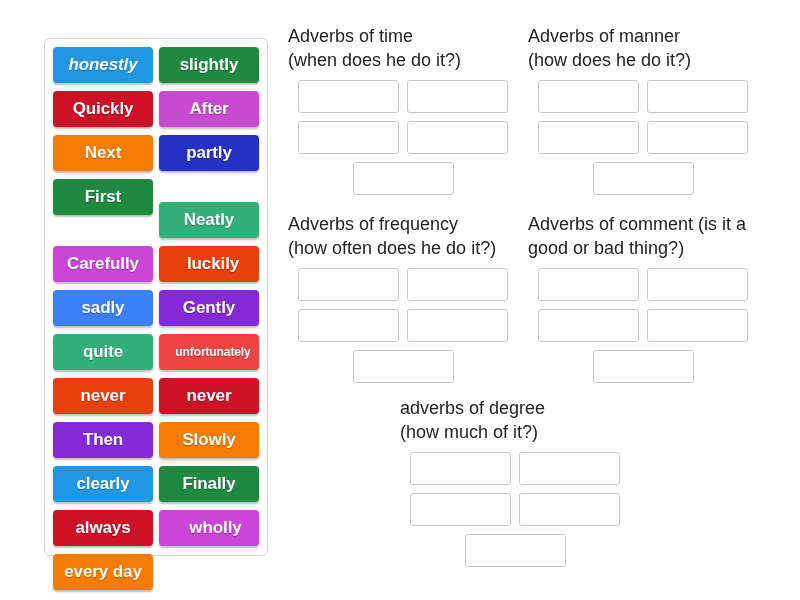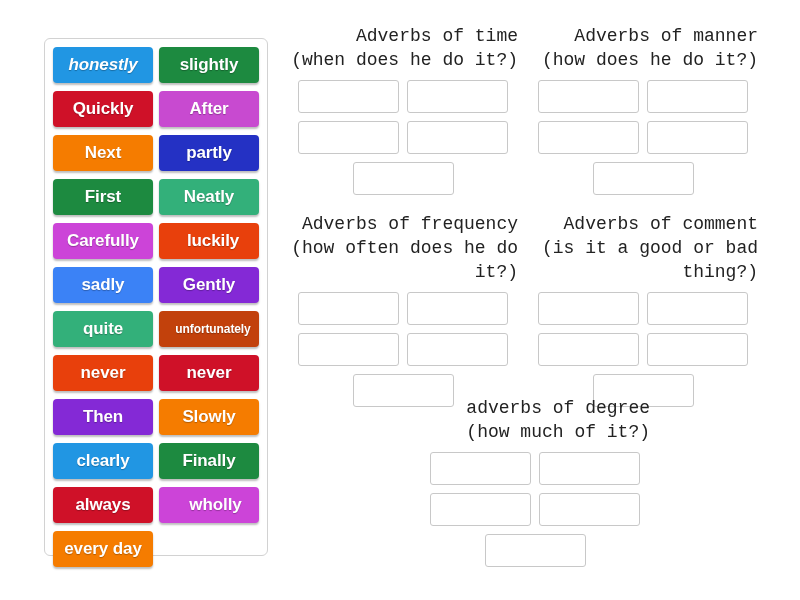--- a/index.html
+++ b/index.html
@@ -57,27 +57,26 @@
   }
   .tile-empty {
     height: 36px;
   }
 
   
   .category {
     position: absolute;
   }
   .category-title {
-    text-align: right;
+    text-align: left;
     font-size: 18px;
     color: #222222;
     line-height: 24px;
     margin-bottom: 8px;
     white-space: pre-line;
-    font-family: Liberation Mono, monospace;
   }
   .drop-rows {
     display: flex;
     flex-direction: column;
     align-items: center;
     row-gap: 8px;
   }
   .drop-row {
     display: flex;
     column-gap: 8px;
@@ -89,41 +88,41 @@
     border: 1px solid #c8c8c8;
     border-radius: 3px;
     background: #ffffff;
     box-sizing: border-box;
   }
 
   #cat-time     { left: 288px; top: 24px;  width: 230px; }
   #cat-manner   { left: 528px; top: 24px;  width: 230px; }
   #cat-freq     { left: 288px; top: 212px; width: 230px; }
   #cat-comment  { left: 528px; top: 212px; width: 230px; }
-  #cat-degree   { left: 420px; top: 396px; width: 230px; }
+  #cat-degree   { left: 400px; top: 396px; width: 230px; }
 </style>
 </head>
 <body>
 
 <div id="word-bank">
   <div id="word-bank-grid">
       <div class="word-tile" style="background: rgb(33, 150, 227); font-style: italic;">honestly</div>
       <div class="word-tile" style="background: rgb(29, 138, 64);">slightly</div>
       <div class="word-tile" style="background: rgb(207, 17, 40);">Quickly</div>
       <div class="word-tile" style="background: rgb(200, 74, 208);">After</div>
       <div class="word-tile" style="background: rgb(245, 124, 0);">Next</div>
       <div class="word-tile" style="background: rgb(36, 49, 196);">partly</div>
       <div class="word-tile" style="background: rgb(29, 138, 64);">First</div>
-      <div class="word-tile" style="background: rgb(51, 176, 122);">Neatly</div>
+      <div class="word-tile" style="background: rgb(51, 176, 122); margin-top: 23px;">Neatly</div>
       <div class="word-tile" style="background: rgb(204, 68, 216);">Carefully</div>
       <div class="word-tile" style="background: rgb(232, 64, 12); padding-left: 8px;">luckily</div>
       <div class="word-tile" style="background: #3b82f6;">sadly</div>
       <div class="word-tile" style="background: rgb(132, 41, 214);">Gently</div>
       <div class="word-tile" style="background: rgb(51, 176, 122);">quite</div>
-      <div class="word-tile small" style="background: #c2410c; padding-left: 8px;">unfortunately</div>
+      <div class="word-tile small" style="background: #ef4444; padding-left: 8px;">unfortunately</div>
       <div class="word-tile" style="background: rgb(232, 64, 12);">never</div>
       <div class="word-tile" style="background: rgb(207, 17, 40);">never</div>
       <div class="word-tile" style="background: rgb(132, 41, 214);">Then</div>
       <div class="word-tile" style="background: rgb(245, 124, 0);">Slowly</div>
       <div class="word-tile" style="background: rgb(33, 150, 227);">clearly</div>
       <div class="word-tile" style="background: rgb(29, 138, 64);">Finally</div>
       <div class="word-tile" style="background: rgb(207, 17, 40);">always</div>
       <div class="word-tile" style="background: rgb(204, 68, 216); padding-left: 13px;">wholly</div>
       <div class="word-tile" style="background: rgb(245, 124, 0);">every day</div>
       <div class="tile-empty"></div>

